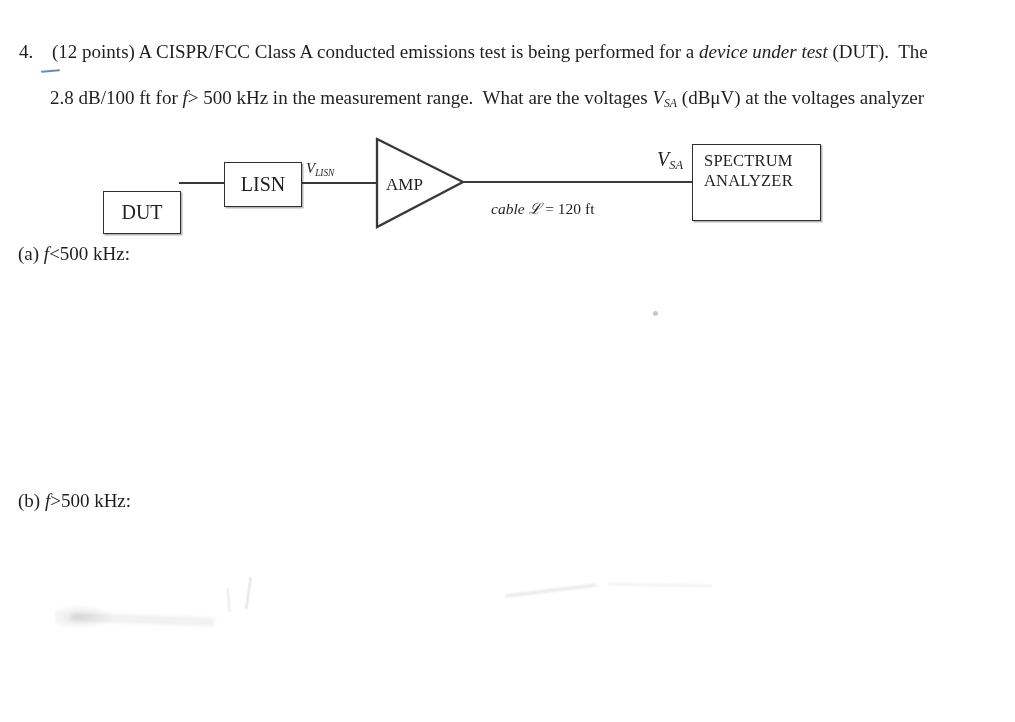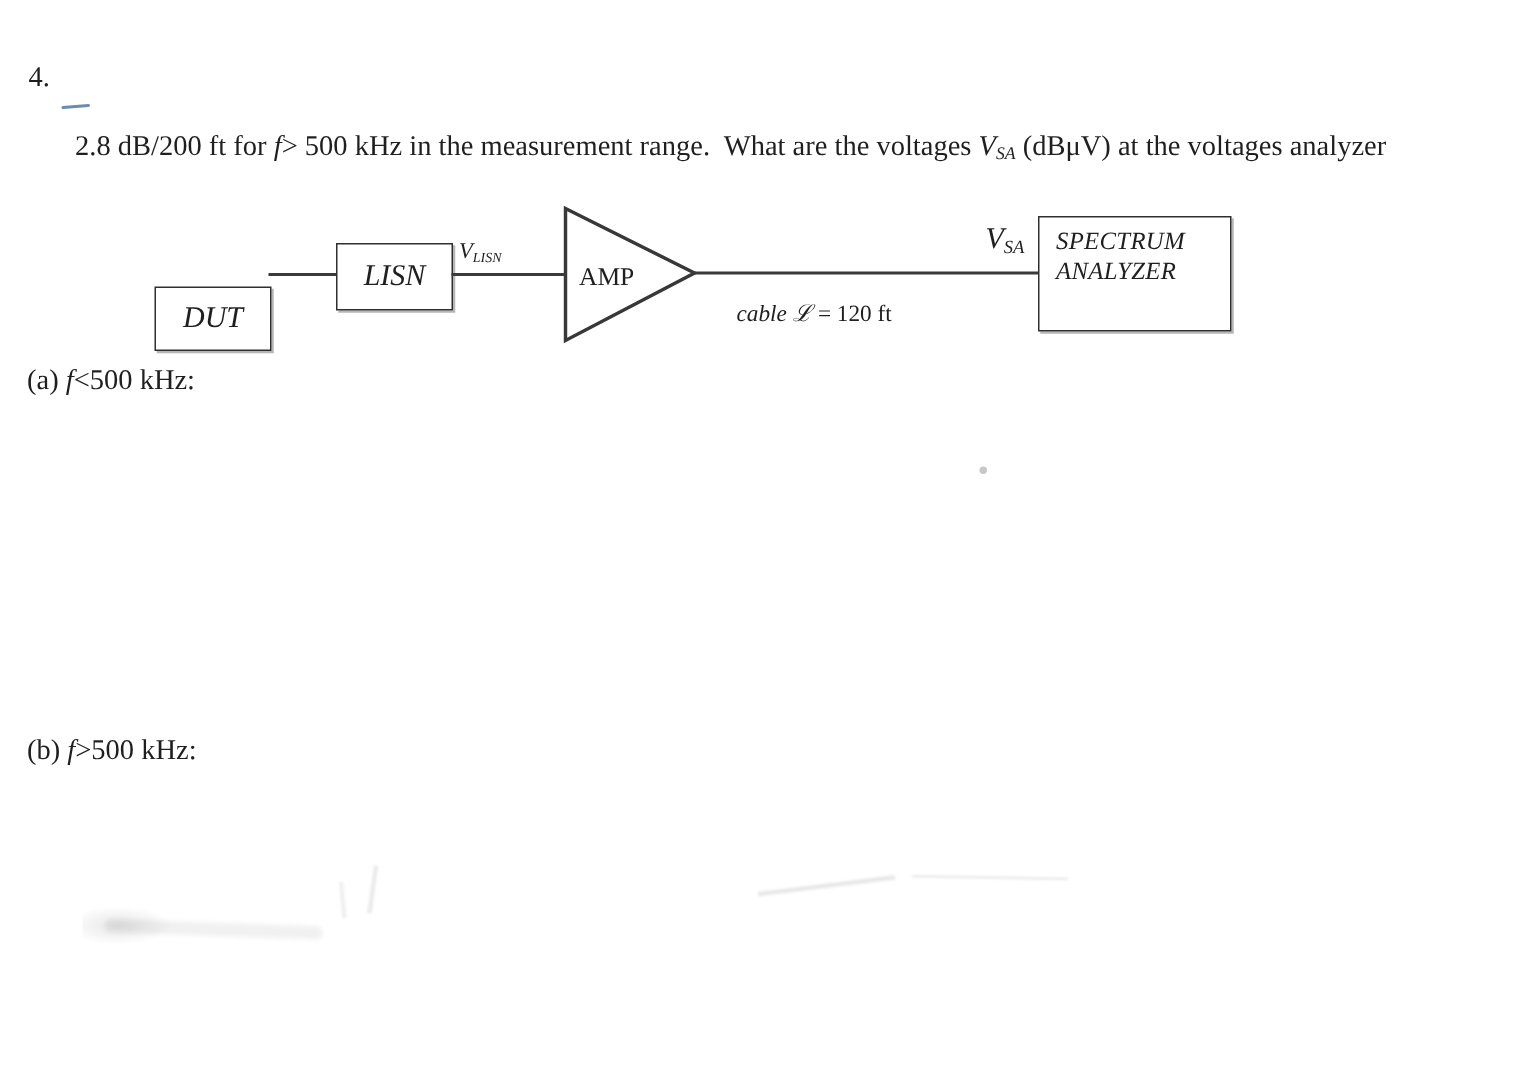--- a/index.html
+++ b/index.html
@@ -44,21 +44,20 @@
   }
   
   .dbox {
     position: absolute;
     border: 1.6px solid #2f2f2f;
     background: #ffffff;
     box-shadow: 1.5px 1.5px 0 rgba(110,110,110,0.5);
     display: flex; align-items: center; justify-content: center;
     font-size: 20px;
     box-sizing: border-box;
-    font-style: italic;
   }
   .dut-box  { left: 103px; top: 163px; width: 78px; height: 43px; margin-top: 28px; }
   .lisn-box { left: 224px; top: 162px; width: 78px; height: 45px; }
   .sa-box   {
     left: 692px; top: 144px; width: 129px; height: 77px;
     align-items: flex-start; justify-content: flex-start;
     padding: 6px 0 0 11px;
     font-size: 16.5px; line-height: 20px; letter-spacing: 0.2px;
   }
   .wire { position: absolute; height: 1.8px; background: #3a3a3a; }
@@ -104,25 +103,26 @@
   .speck { left: 653px; top: 311px; width: 5px; height: 5px;
            background: rgba(0,0,0,0.22); border-radius: 50%; filter: blur(0.4px); }
 </style>
 </head>
 <body>
 
 <div class="page">
 
   <div class="qnum">4.</div>
 
+  <div class="qline l1"><span>(12 points) A CISPR/FCC Class A conducted emissions test is being performed for a </span><span class="it">device under test</span><span> (DUT).  The</span></div>
 
   <div class="pen-tick" style="background: rgb(91, 125, 172);"></div>
 
 
-  <div class="qline l3"><span>2.8 dB/200 ft for </span><span class="it">f</span><span>&gt; 500 kHz in the measurement range.  What are the voltages </span><span class="it">V</span><span class="sub">SA</span><span> (dBμV) at the voltages analyzer</span></div>
+  <div class="qline l3"><span>2.8 dB/100 ft for </span><span class="it">f</span><span>&gt; 500 kHz in the measurement range.  What are the voltages </span><span class="it">V</span><span class="sub">SA</span><span> (dBμV) at the voltages analyzer</span></div>
 
 
   <div class="dbox dut-box">
     <span>DUT</span>
   </div>
 
   <div class="wire w1"></div>
 
   <div class="dbox lisn-box">
     <span>LISN</span>

